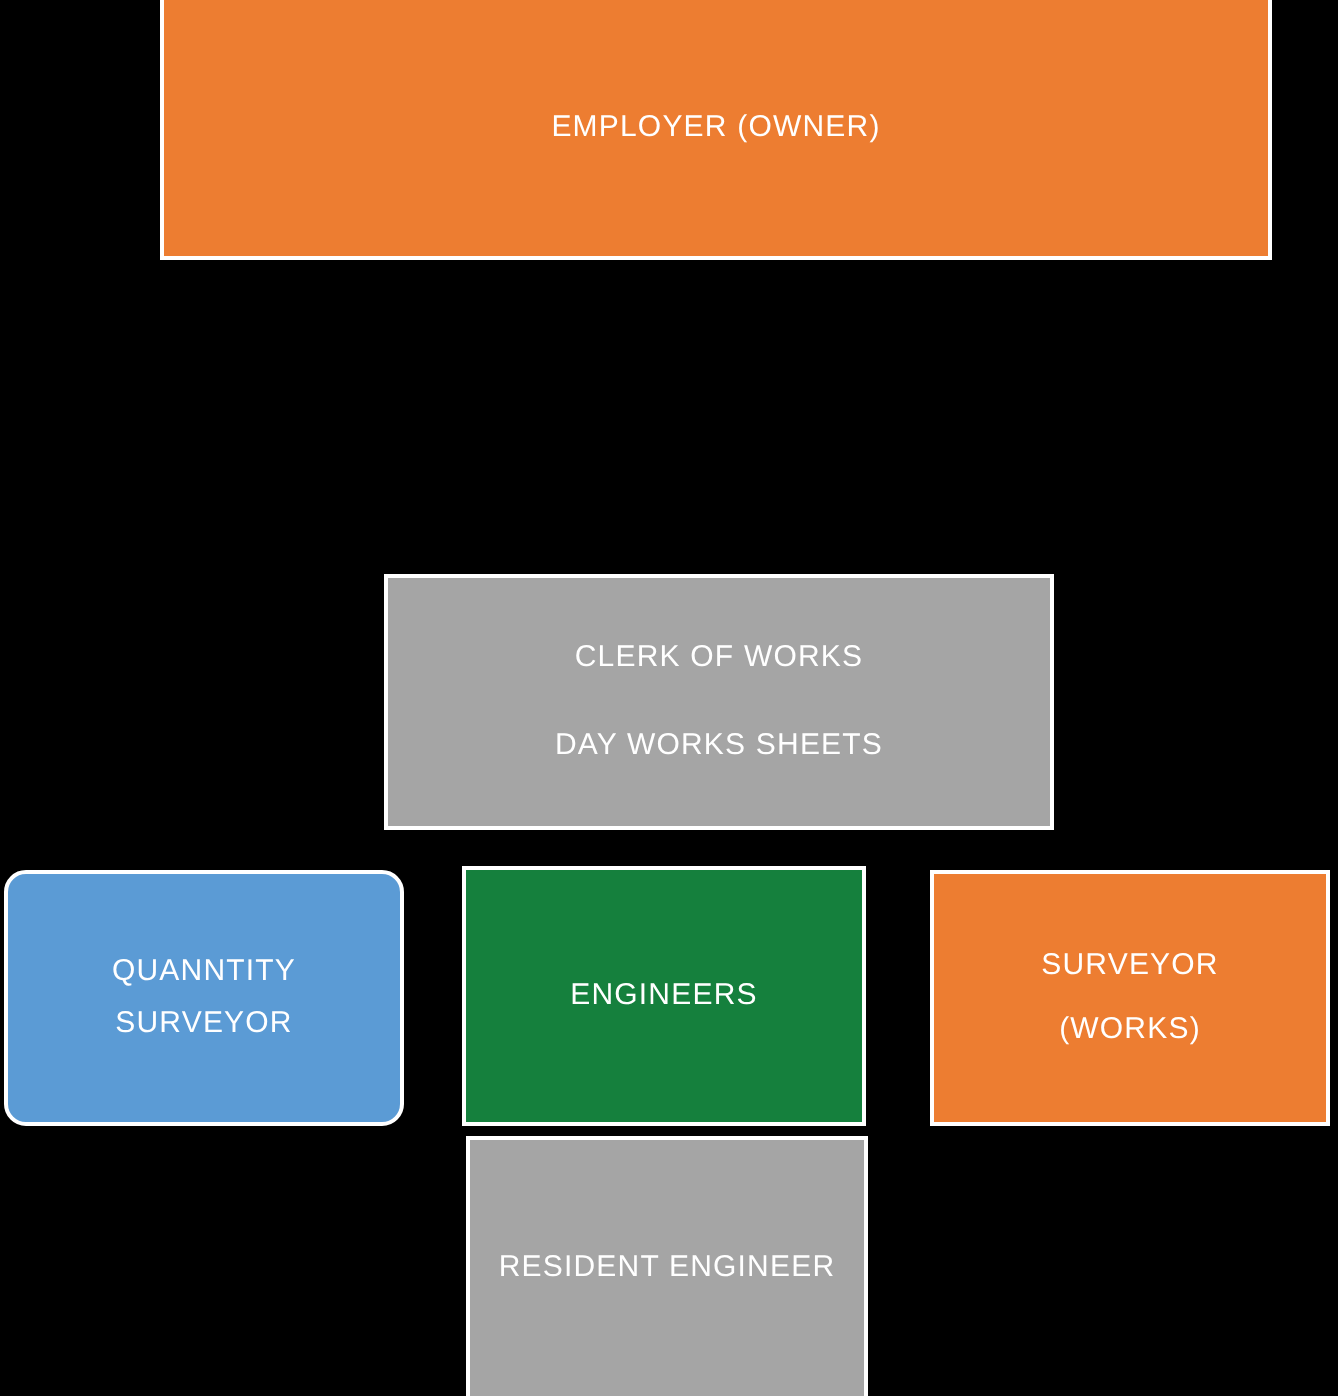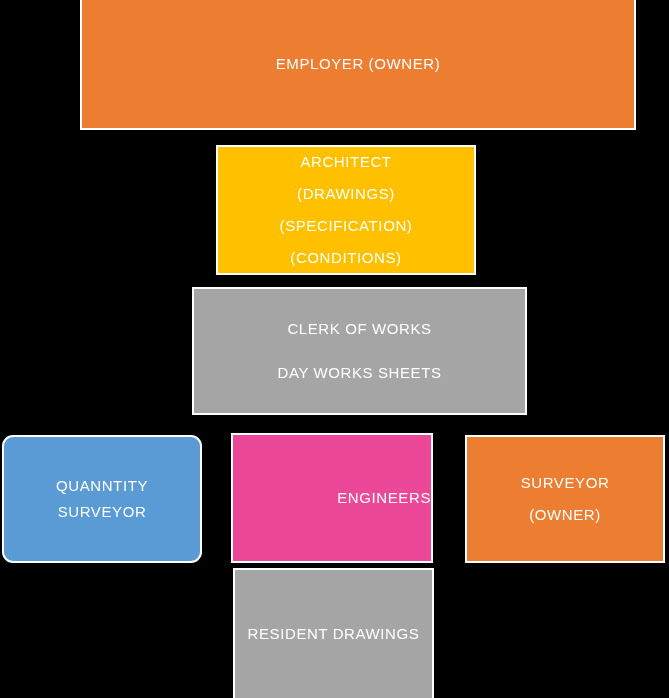--- a/index.html
+++ b/index.html
@@ -41,43 +41,37 @@
 </style>
 </head>
 <body>
 
 <div id="canvas" style="background-color: rgb(0, 0, 0);">
 
   <div class="node node-employer" style="background-color: rgb(237, 125, 49);">
     <div class="line">EMPLOYER (OWNER)</div>
   </div>
 
-  <div class="node node-architect" style="background-color: rgb(255, 192, 0);">
-    <div class="line">ARCHITECT</div>
-    <div class="line">(DRAWINGS)</div>
-    <div class="line">(SPECIFICATION)</div>
-    <div class="line">(CONDITIONS)</div>
-  </div>
 
   <div class="node node-clerk" style="background-color: rgb(165, 165, 165); gap: 12px;">
     <div class="line">CLERK OF WORKS</div>
     <div class="line">DAY WORKS SHEETS</div>
   </div>
 
   <div class="node node-quantity" style="background-color: rgb(91, 155, 213); border-radius: 11px;">
     <div class="line">QUANNTITY</div>
     <div class="line">SURVEYOR</div>
   </div>
 
-  <div class="node node-engineers" style="background-color: #ec4899; align-items: flex-end;">
+  <div class="node node-engineers" style="background-color: #15803d;">
     <div class="line">ENGINEERS</div>
   </div>
 
   <div class="node node-surveyor" style="background-color: rgb(237, 125, 49);">
     <div class="line">SURVEYOR</div>
-    <div class="line">(OWNER)</div>
+    <div class="line">(WORKS)</div>
   </div>
 
   <div class="node node-resident" style="background-color: rgb(165, 165, 165);">
-    <div class="line">RESIDENT DRAWINGS</div>
+    <div class="line">RESIDENT ENGINEER</div>
   </div>
 
 </div>
 
 </body></html>

